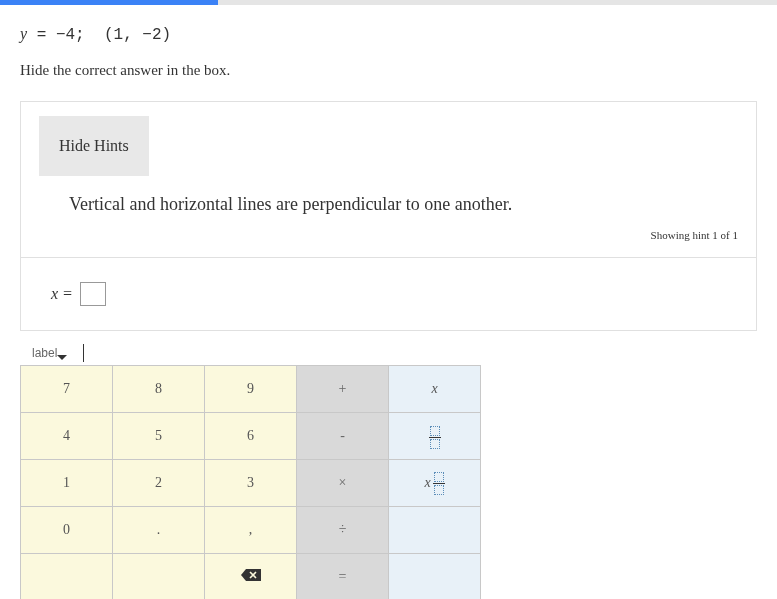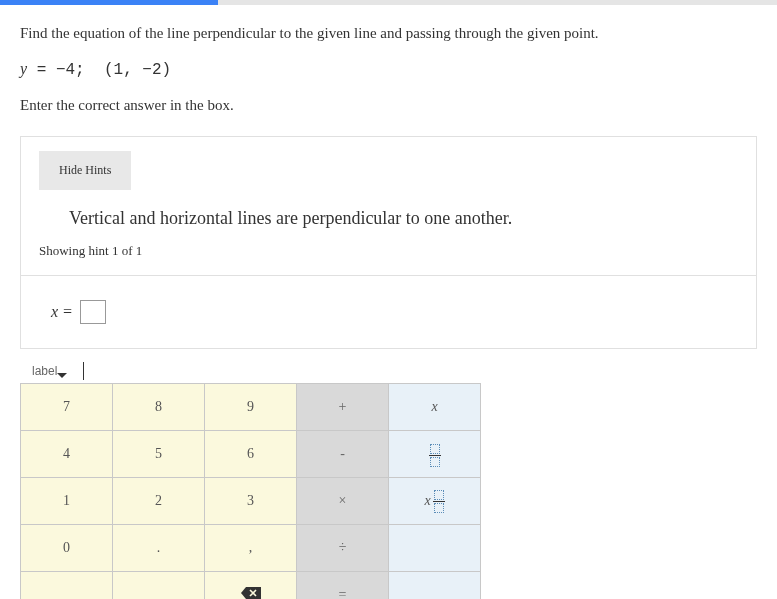--- a/index.html
+++ b/index.html
@@ -48,33 +48,34 @@
       color: #333;
     }
     .hints-box {
       border: 1px solid #e0e0e0;
       padding: 14px 18px 16px 18px;
       margin-bottom: 0;
     }
     .hide-hints-btn {
       background: #e8e8e8;
       border: none;
-      padding: 12px 20px;
+      padding: 21px 20px;
       font-family: Georgia, serif;
-      font-size: 12px;
+      font-size: 16px;
       cursor: pointer;
       color: #333;
     }
     .hint-text {
       font-size: 18px;
       margin: 18px 0 14px 30px;
       color: #333;
     }
     .hint-counter {
-      font-size: 13px;
+      text-align: right;
+      font-size: 11px;
       color: #333;
     }
     .answer-box {
       border: 1px solid #e0e0e0;
       border-top: none;
       padding: 24px 30px;
     }
     .answer-line {
       font-family: 'Times New Roman', serif;
       font-style: italic;
@@ -180,27 +181,26 @@
     }
   </style>
 </head>
 <body>
 
 <div class="progress-bar">
   <div class="progress-fill"></div>
 </div>
 
 <div class="content">
-  <p class="question-text">Find the equation of the line perpendicular to the given line and passing through the given point.</p>
 
   <p class="equation">
     <span>y</span><span class="num"> = −4;&nbsp; (1, −2)</span>
   </p>
 
-  <p class="instruction">Enter the correct answer in the box.</p>
+  <p class="instruction">Hide the correct answer in the box.</p>
 
   <div class="hints-box">
     <button class="hide-hints-btn">Hide Hints</button>
     <p class="hint-text">Vertical and horizontal lines are perpendicular to one another.</p>
     <p class="hint-counter">Showing hint 1 of 1</p>
   </div>
 
   <div class="answer-box">
     <div class="answer-line">
       <span><i>x</i> =</span>

